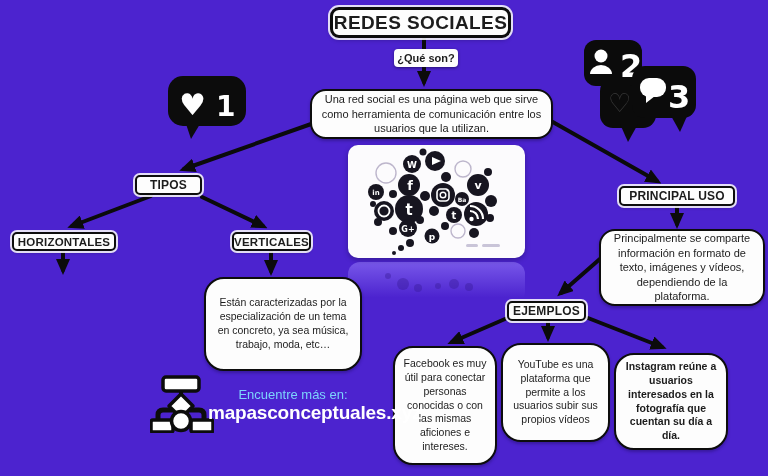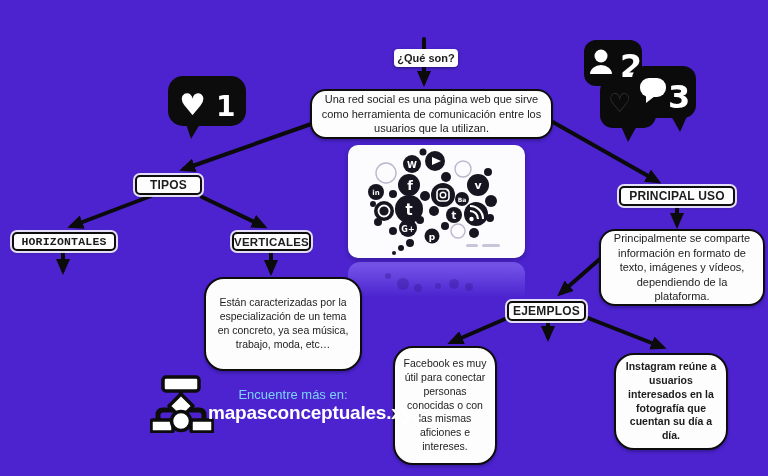--- a/index.html
+++ b/index.html
@@ -174,34 +174,37 @@
     </g>
     <g>
       <rect x="48" y="26" width="64" height="52" rx="13" fill="#0B0B0B"></rect>
       <path d="M86,74 L104,74 L96,92 Z" fill="#0B0B0B"></path>
       <rect x="56" y="38" width="26" height="19" rx="9" fill="#FFFFFF"></rect>
       <path d="M62,55 L62,63 L71,56 Z" fill="#FFFFFF"></path>
       <text x="84" y="68" font-size="32" font-weight="bold" fill="#FFFFFF" font-family="DejaVu Sans">3</text>
     </g>
   </svg>
 
+  <div class="node titlebox" style="left:330px;top:7px;width:181px;height:31px;">
+    <span>REDES SOCIALES</span>
+  </div>
 
   <div class="node tag" style="left:394px;top:49px;width:64px;height:18px;">
     <span>¿Qué son?</span>
   </div>
 
   <div class="node textbox deftext" style="left:310px;top:89px;width:243px;height:50px;">
     <span>Una red social es una página web que sirve como herramienta de comunicación entre los usuarios que la utilizan.</span>
   </div>
 
   <div class="node label" style="left:135px;top:175px;width:67px;height:20px;align-items:center;">
     <span>TIPOS</span>
   </div>
 
-  <div class="node label" style="left:12px;top:232px;width:104px;height:19px;font-size:11.5px;font-family:Liberation Mono, monospace;">
+  <div class="node label" style="left:12px;top:232px;width:104px;height:19px;font-size:11.5px;">
     <span>HORIZONTALES</span>
   </div>
 
   <div class="node label" style="left:232px;top:232px;width:79px;height:19px;font-size:11.5px;">
     <span>VERTICALES</span>
   </div>
 
 
   <div class="node textbox" style="left:204px;top:277px;width:158px;height:94px;">
     <span>Están caracterizadas por la especialización de un tema en concreto, ya sea música, trabajo, moda, etc…</span>
@@ -216,20 +219,23 @@
   </div>
 
   <div class="node label" style="left:507px;top:301px;width:79px;height:20px;">
     <span>EJEMPLOS</span>
   </div>
 
   <div class="node textbox" style="left:393px;top:346px;width:104px;height:119px;">
     <span>Facebook es muy útil para conectar personas conocidas o con las mismas aficiones e intereses.</span>
   </div>
 
+  <div class="node textbox" style="left:501px;top:343px;width:109px;height:99px;">
+    <span>YouTube es una plataforma que permite a los usuarios subir sus propios vídeos</span>
+  </div>
 
   <div class="node textbox" style="left:614px;top:353px;width:114px;height:97px;font-weight:bold;">
     <span>Instagram reúne a usuarios interesados en la fotografía que cuentan su día a día.</span>
   </div>
 
   <svg class="icon-abs" style="left:150px;top:375px;z-index:3;" width="64" height="58" viewBox="0 0 64 58">
     <path d="M8,48 L8,40 Q8,35 13,35 L49,35 Q54,35 54,40 L54,48" fill="none" stroke="#0C0C0C" stroke-width="5"></path>
     <line x1="31" y1="14" x2="31" y2="24" stroke="#0C0C0C" stroke-width="4"></line>
     <rect x="13" y="2" width="36" height="14" rx="3" fill="#FFFFFF" stroke="#0C0C0C" stroke-width="3.5"></rect>
     <rect x="1" y="45" width="22" height="12" rx="2" fill="#FFFFFF" stroke="#0C0C0C" stroke-width="3.5"></rect>

